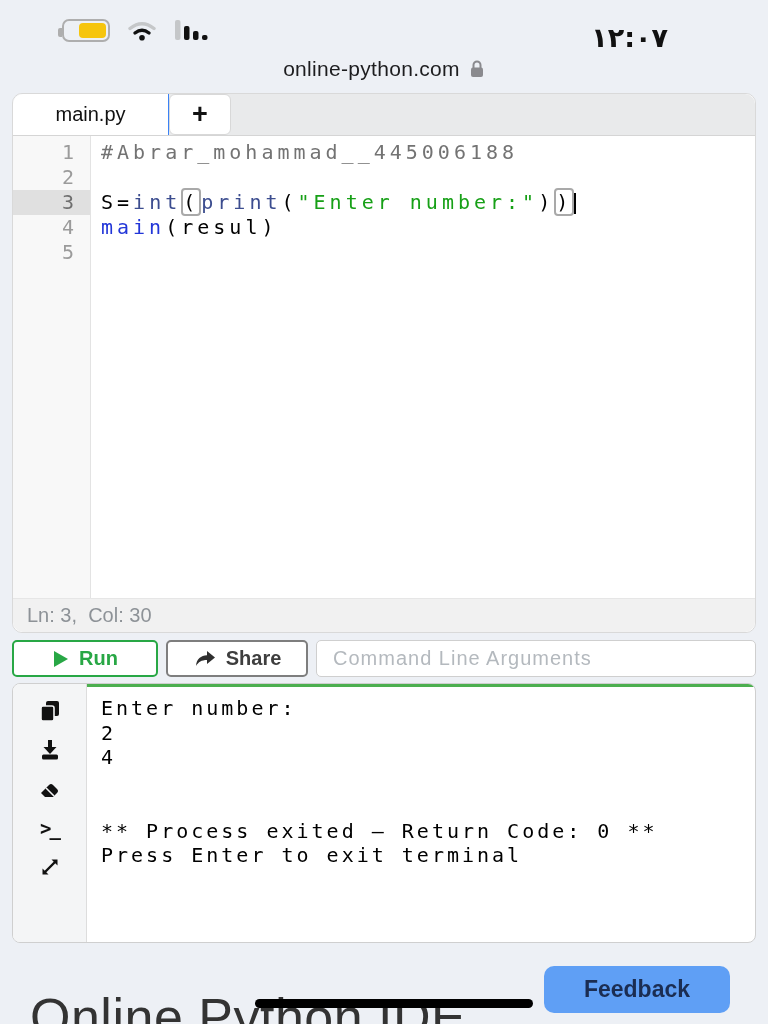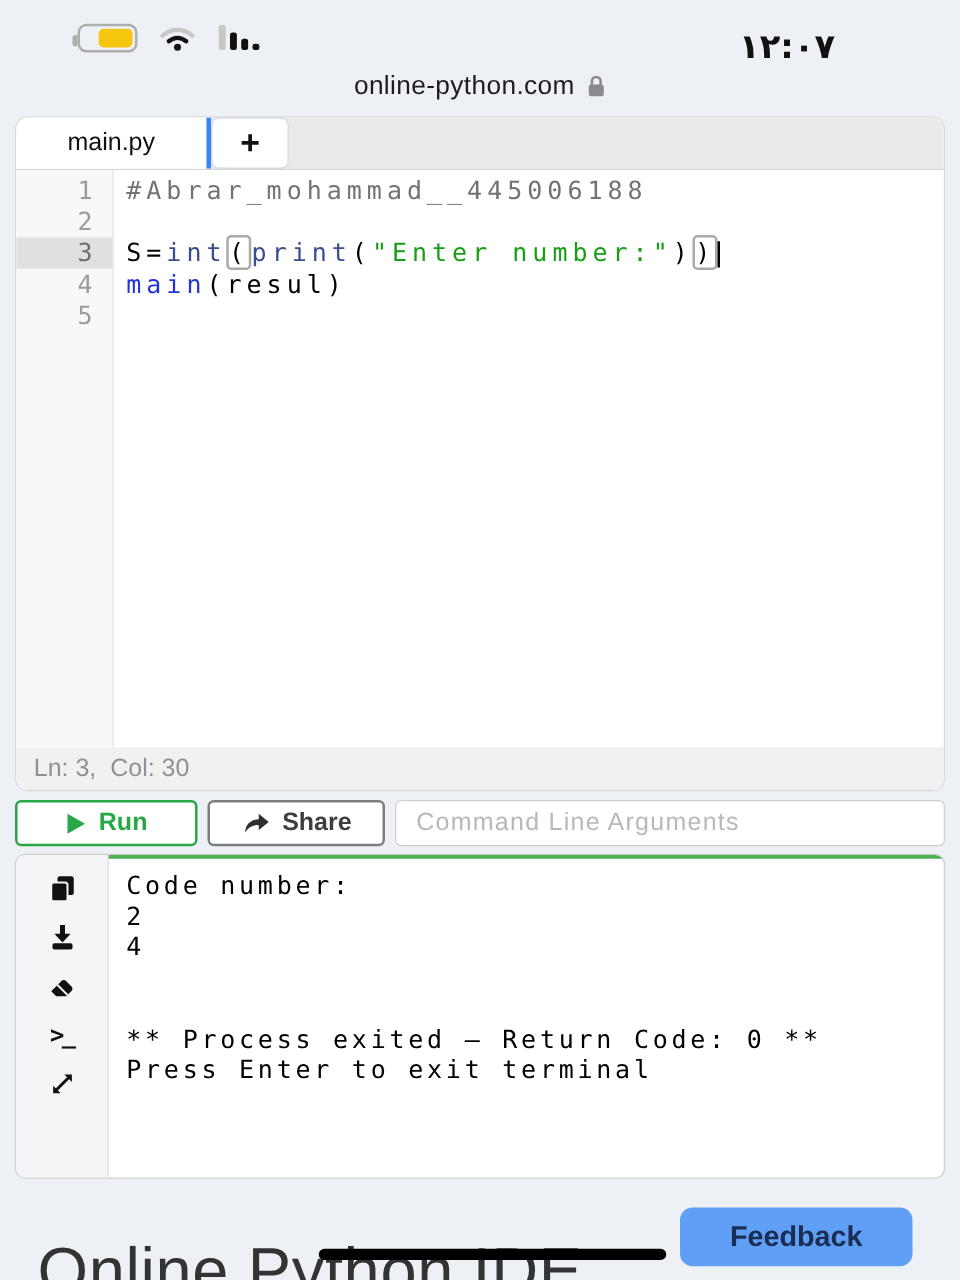--- a/index.html
+++ b/index.html
@@ -17,21 +17,21 @@
   .sb-time { font-family:"DejaVu Sans", sans-serif; font-size:27px; font-weight:600; color:#111;margin-top:14px; }
 
   
   .url-bar { height:42px; display:flex; align-items:center; justify-content:center; gap:9px; }
   .url-text { font-size:21px; color:#1d1d1f; letter-spacing:0.3px; }
 
   
   .editor-card { margin:3px 12px 0 12px; background:#fff; border:1px solid #d9d9d9; border-radius:10px; }
   .tabbar { height:42px; background:#e9eaeb; border-bottom:1px solid #d5d5d5; border-radius:10px 10px 0 0;
             display:flex; align-items:stretch; }
-  .tab-active { width:156px; background:#fff; border-right:4px solid #3b82f6; border-radius:10px 0 0 0;
+  .tab-active { width:156px; background:#fff; border-right:1px solid #3b82f6; border-radius:10px 0 0 0;
                 display:flex; align-items:center; justify-content:center; font-size:20px; color:#111; }
   .tab-plus { width:62px; background:#fff; border:1px solid #d8d8d8; border-radius:6px;
               display:flex; align-items:center; justify-content:center;
               font-size:27px; font-weight:700; color:#111; line-height:1; }
   .code-area { display:flex; height:462px; overflow:hidden; }
   .gutter { width:78px; background:#f8f8f8; border-right:1px solid #e3e3e3; padding-top:4px;
             font-family:"DejaVu Sans Mono", monospace; font-size:20px; color:#9b9b9b; }
   .gutter .ln { height:25px; line-height:25px; text-align:right; padding-right:16px; }
   .gutter .ln.active { background:#e0e0e0; color:#6f6f6f; }
   .code-col { flex:1; padding:4px 0 0 10px; font-family:"DejaVu Sans Mono", monospace;
@@ -192,21 +192,21 @@
     </div>
     <div class="ticon">
       <svg width="22" height="22" viewBox="0 0 22 22">
         <line x1="6" y1="16" x2="16" y2="6" stroke="#111" stroke-width="2.4"></line>
         <polygon points="12.5,3.5 18.5,3.5 18.5,9.5" fill="#111"></polygon>
         <polygon points="3.5,12.5 3.5,18.5 9.5,18.5" fill="#111"></polygon>
       </svg>
     </div>
   </div>
   <div class="term-output">
-    <div class="t-line">Code number:</div>
+    <div class="t-line">Enter number:</div>
     <div class="t-line">2</div>
     <div class="t-line">4</div>
     <div class="t-line"></div>
     <div class="t-line"></div>
     <div class="t-line">** Process exited — Return Code: 0 **</div>
     <div class="t-line">Press Enter to exit terminal</div>
   </div>
 </div>
 
 <div class="footer">

